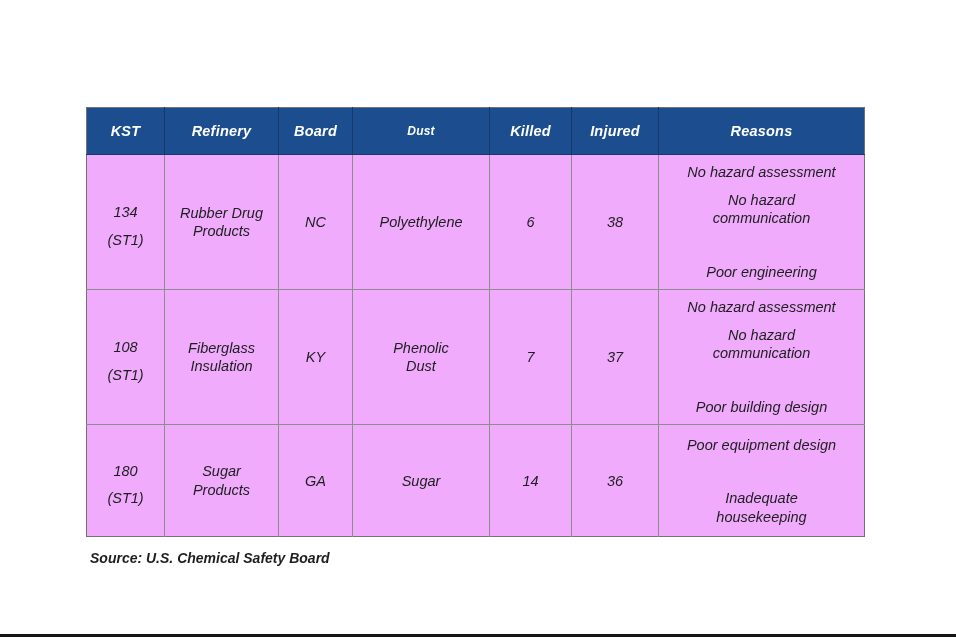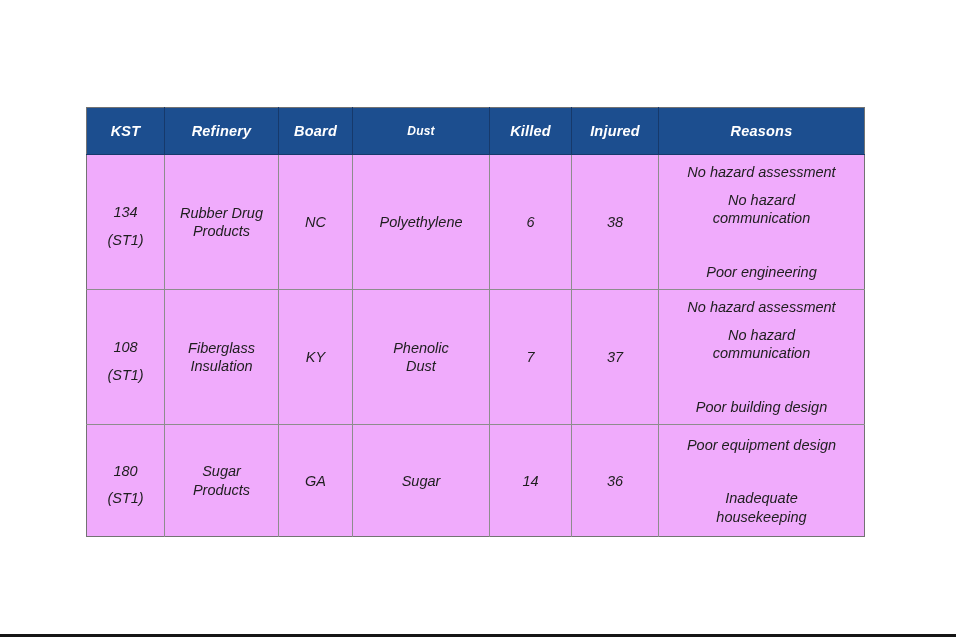--- a/index.html
+++ b/index.html
@@ -200,14 +200,15 @@
         <td>36</td>
         <td class="reasons-cell">
             <span class="reason-line">Poor equipment design</span>
             <span class="reason-line">Inadequate<br>housekeeping</span>
           </td>
       </tr>
 
     </tbody>
   </table>
 
+  <div id="source-note">Source: U.S. Chemical Safety Board</div>
 
 </div>
 
 </body></html>

